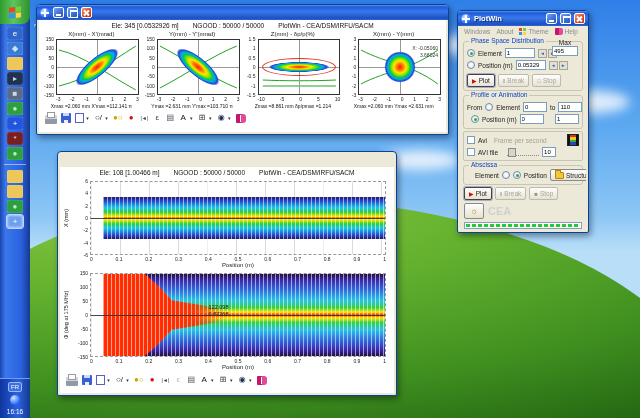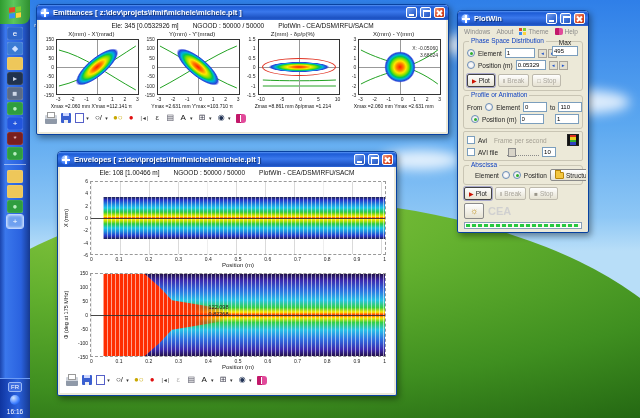--- a/index.html
+++ b/index.html
@@ -196,21 +196,20 @@
   <div class="tray">
     <span class="frbadge">FR</span>
     <span class="trayorb"></span>
     <span class="clock">16:16</span>
   </div>
 </div>
 
 <div class="win emw">
   <div class="tbar">
     <span class="wicon"></span>
-    <span class="ttl">Emittances  [ z:\dev\projets\ifmif\michele\michele.plt ]</span>
     <span class="wbtn min"></span>
     <span class="wbtn max"></span>
     <span class="wbtn close"></span>
   </div>
   <div class="wc">
     <div class="hdr">
       <span>Ele: 345 [0.0532926 m]</span>
       <span>NGOOD : 50000 / 50000</span>
       <span>PlotWin - CEA/DSM/IRFU/SACM</span>
     </div>
@@ -360,27 +359,20 @@
         <span class="tb tb-glyph n-layout-icon" style="color: rgb(51, 51, 68);">⊞</span>
         <span class="tb tb-caret n-layout-caret">▾</span>
         <span class="tb tb-glyph n-eye-icon" style="color: rgb(34, 51, 85);">◉</span>
         <span class="tb tb-caret n-eye-caret">▾</span>
         <span class="tb tb-book n-help-book-icon"></span>
       </div>
   </div>
 </div>
 
 <div class="win env">
-  <div class="tbar">
-    <span class="wicon"></span>
-    <span class="ttl">Envelopes  [ z:\dev\projets\ifmif\michele\michele.plt ]</span>
-    <span class="wbtn min"></span>
-    <span class="wbtn max"></span>
-    <span class="wbtn close"></span>
-  </div>
   <div class="wc">
     <div class="hdr">
       <span>Ele: 108 [1.00466 m]</span>
       <span>NGOOD : 50000 / 50000</span>
       <span>PlotWin - CEA/DSM/IRFU/SACM</span>
     </div>
     <div class="envrow rowx">
       <div class="ylab">X (mm)</div>
       <div class="yticks2">
           <span>6</span>

